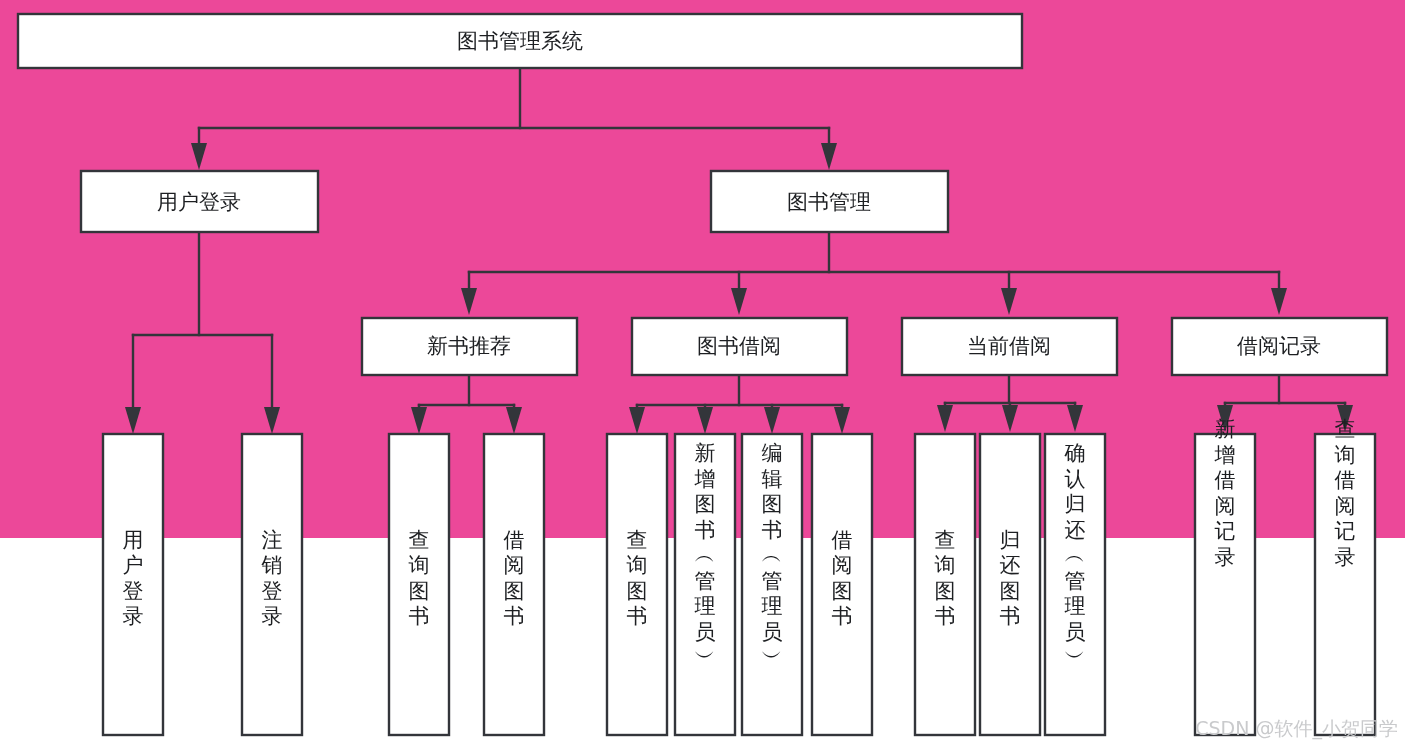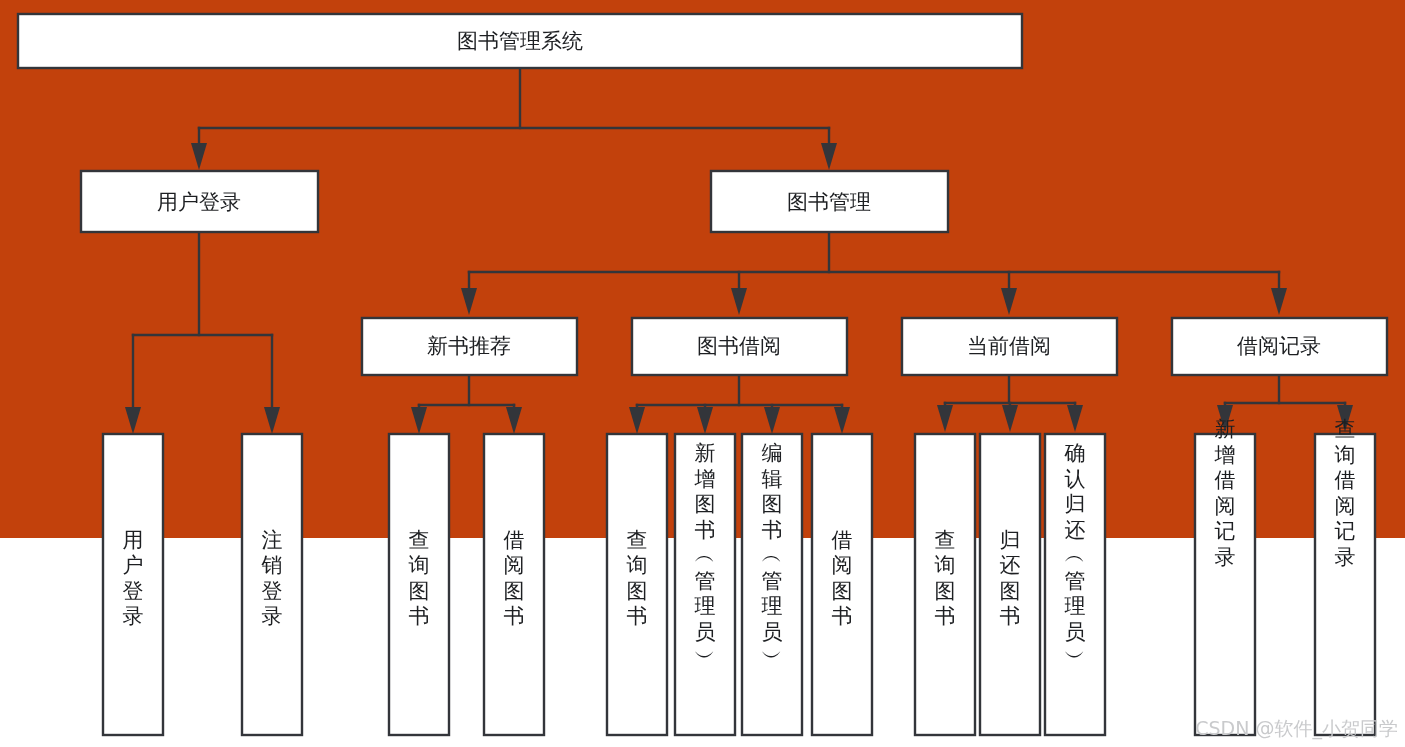--- a/index.html
+++ b/index.html
@@ -11,21 +11,21 @@
   body {
     width: 1405px;
     height: 747px;
     overflow: hidden;
     font-family: "DejaVu Sans", "Liberation Sans", sans-serif;
   }
   #diagram-root {
     position: relative;
     width: 1405px;
     height: 538px;
-    background: #c2410c;
+    background: #ec4899;
   }
   svg.diagram-canvas {
     position: absolute;
     left: 0;
     top: 0;
     width: 1405px;
     height: 747px;
     display: block;
   }
   .node-box {

